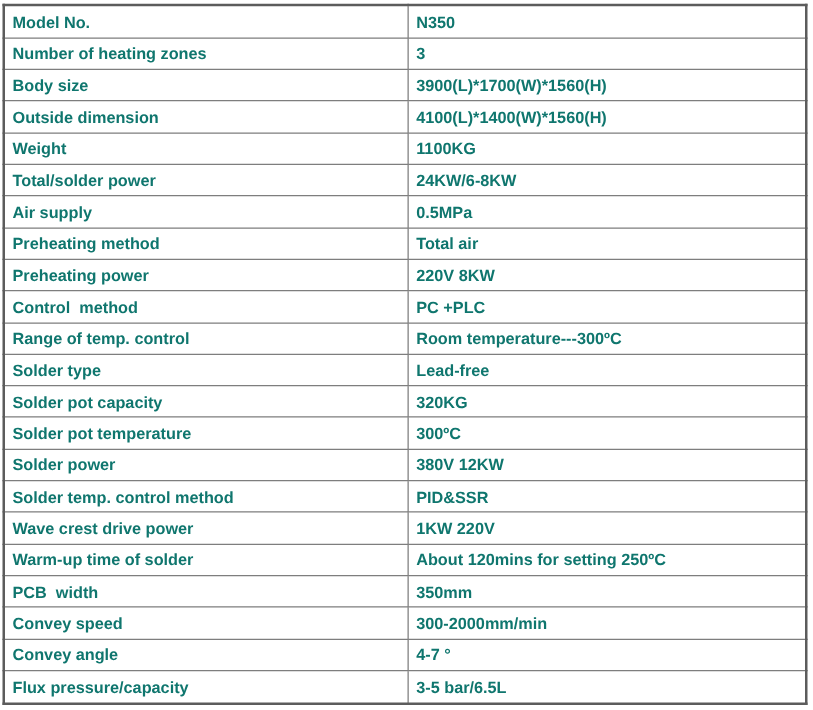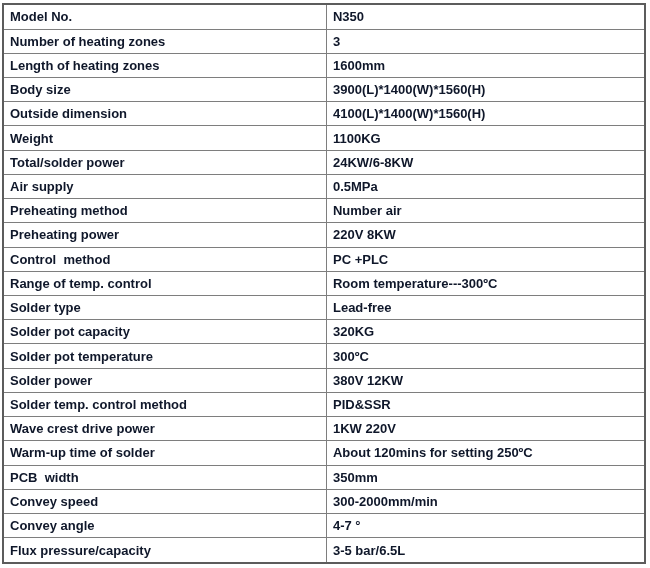--- a/index.html
+++ b/index.html
@@ -22,21 +22,21 @@
     height: 100%;
     border-collapse: collapse;
     table-layout: fixed;
     border: 2px solid #5c5c5c;
   }
   table.spec-table td {
     border: 1px solid #7e7e7e;
     font-family: "Liberation Sans", "DejaVu Sans", sans-serif;
     font-size: 13px;
     font-weight: bold;
-    color: #0f172a;
+    color: #0f766e;
     vertical-align: middle;
     padding: 0 4px 0 6px;
     white-space: pre-wrap;
     overflow: hidden;
     line-height: 1;
   }
   table.spec-table td.label-cell { width: 50.4%; }
   table.spec-table td.value-cell { width: 49.6%; margin-top: 38px; }
 </style>
 </head>
@@ -47,46 +47,42 @@
     <tbody>
         <tr>
           <td class="label-cell">Model No.</td>
           <td class="value-cell">N350</td>
         </tr>
         <tr>
           <td class="label-cell">Number of heating zones</td>
           <td class="value-cell">3</td>
         </tr>
         <tr>
-          <td class="label-cell">Length of heating zones</td>
-          <td class="value-cell">1600mm</td>
-        </tr>
-        <tr>
           <td class="label-cell">Body size</td>
-          <td class="value-cell">3900(L)*1400(W)*1560(H)</td>
+          <td class="value-cell">3900(L)*1700(W)*1560(H)</td>
         </tr>
         <tr>
           <td class="label-cell">Outside dimension</td>
           <td class="value-cell">4100(L)*1400(W)*1560(H)</td>
         </tr>
         <tr>
           <td class="label-cell">Weight</td>
           <td class="value-cell">1100KG</td>
         </tr>
         <tr>
           <td class="label-cell">Total/solder power</td>
           <td class="value-cell">24KW/6-8KW</td>
         </tr>
         <tr>
           <td class="label-cell">Air supply</td>
           <td class="value-cell">0.5MPa</td>
         </tr>
         <tr>
           <td class="label-cell">Preheating method</td>
-          <td class="value-cell">Number air</td>
+          <td class="value-cell">Total air</td>
         </tr>
         <tr>
           <td class="label-cell">Preheating power</td>
           <td class="value-cell">220V 8KW</td>
         </tr>
         <tr>
           <td class="label-cell">Control  method</td>
           <td class="value-cell">PC +PLC</td>
         </tr>
         <tr>

